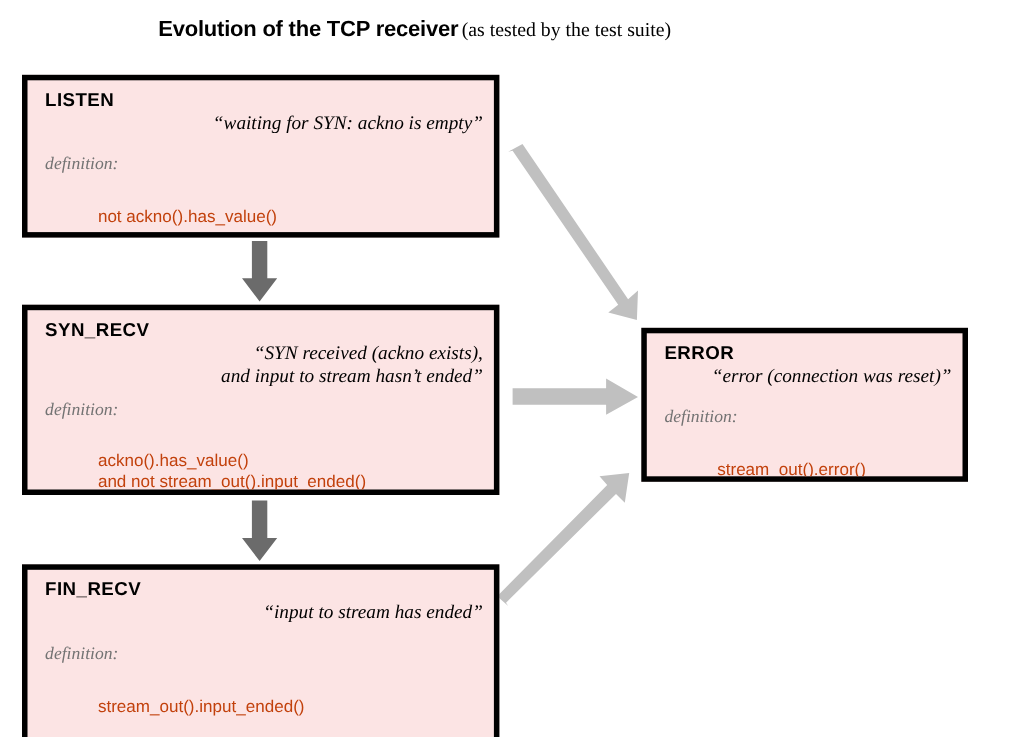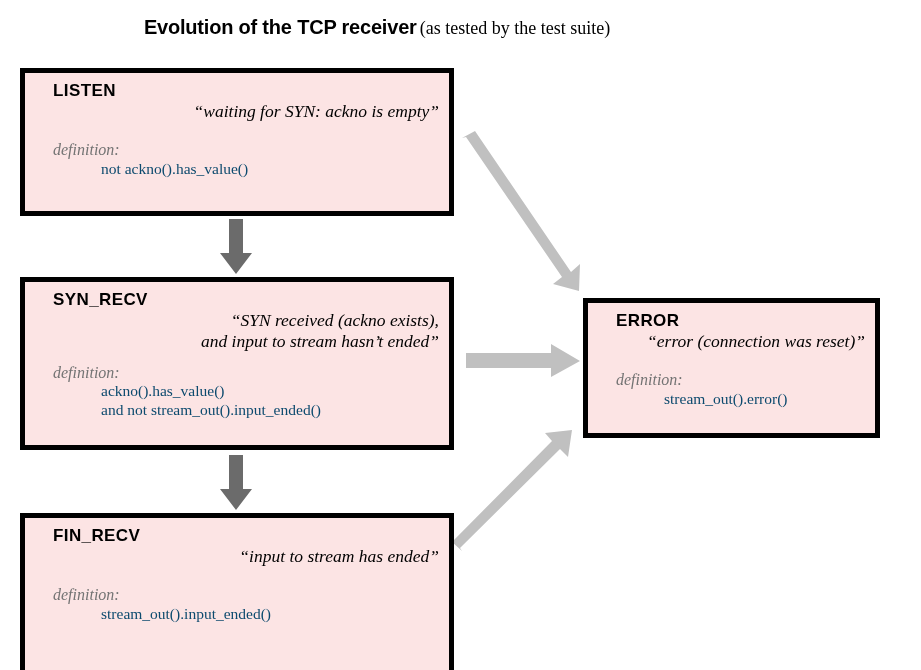--- a/index.html
+++ b/index.html
@@ -39,21 +39,21 @@
     color: #000000;
     margin-left: 3px;
   }
 
   
   .state-box {
     position: absolute;
     box-sizing: border-box;
     background: #fce4e4;
     border: 5px solid #000000;
-    padding: 8px 10px 8px 28px;
+    padding: 8px 10px 8px 16px;
     overflow: hidden;
   }
   .state-name {
     font-family: "Liberation Sans", sans-serif;
     font-weight: bold;
     font-size: 17px;
     letter-spacing: 0.4px;
     color: #000000;
     line-height: 1.15;
   }
@@ -67,26 +67,27 @@
     text-align: right;
   }
   .def-label {
     font-family: "Liberation Serif", serif;
     font-style: italic;
     font-size: 16px;
     color: #737373;
     line-height: 1.2;
   }
   .def-code {
-    font-family: Liberation Serif, serif;
+    font-family: Liberation Sans, sans-serif;
     font-size: 15.5px;
-    color: #0c4a6e;
+    color: #c2410c;
     line-height: 1.18;
     white-space: pre;
     padding-left: 48px;
+    margin-top: 29px;
   }
   .spacer-sm { height: 18px; }
   .spacer-xs { height: 10px; }
 
   
   #arrow-layer {
     position: absolute;
     left: 0;
     top: 0;
     width: 921px;

